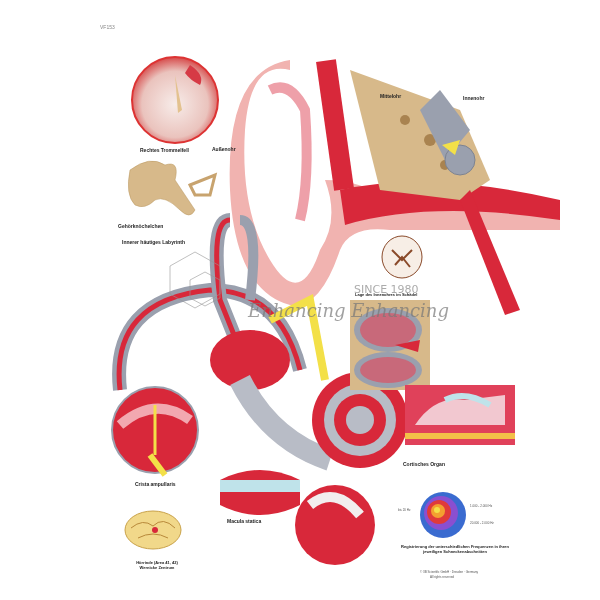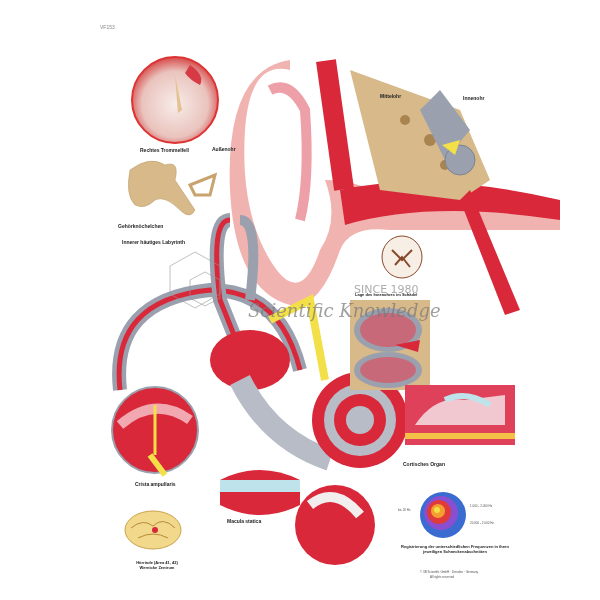--- a/index.html
+++ b/index.html
@@ -134,14 +134,14 @@
   <div class="abs lbl" style="left:470px;top:521px;">20.000 - 2.000 Hz</div>
   <div class="abs cap" style="left:400px;top:544px;width:110px;white-space:normal;font-size:4px;text-align:center;">Registrierung der unterschiedlichen Frequenzen in ihren jeweiligen Schneckenabschnitten</div>
   <div class="abs lbl" style="left:420px;top:570px;">© 3B Scientific GmbH · Dresden · Germany</div>
   <div class="abs lbl" style="left:430px;top:575px;">All rights reserved</div>
 
   <svg style="left:165px;top:250px;" width="60" height="60">
     <polygon points="30,2 55,16 55,44 30,58 5,44 5,16" fill="none" stroke="rgba(150,150,150,0.6)" stroke-width="1"></polygon>
     <polygon points="40,22 55,30 55,48 40,56 25,48 25,30" fill="none" stroke="rgba(150,150,150,0.6)" stroke-width="1"></polygon>
   </svg>
   <div class="abs wm-since">SINCE 1980</div>
-  <div class="abs wm-tag">Scientific Knowledge</div>
+  <div class="abs wm-tag">Enhancing Enhancing</div>
 </div>
 
 </body></html>

